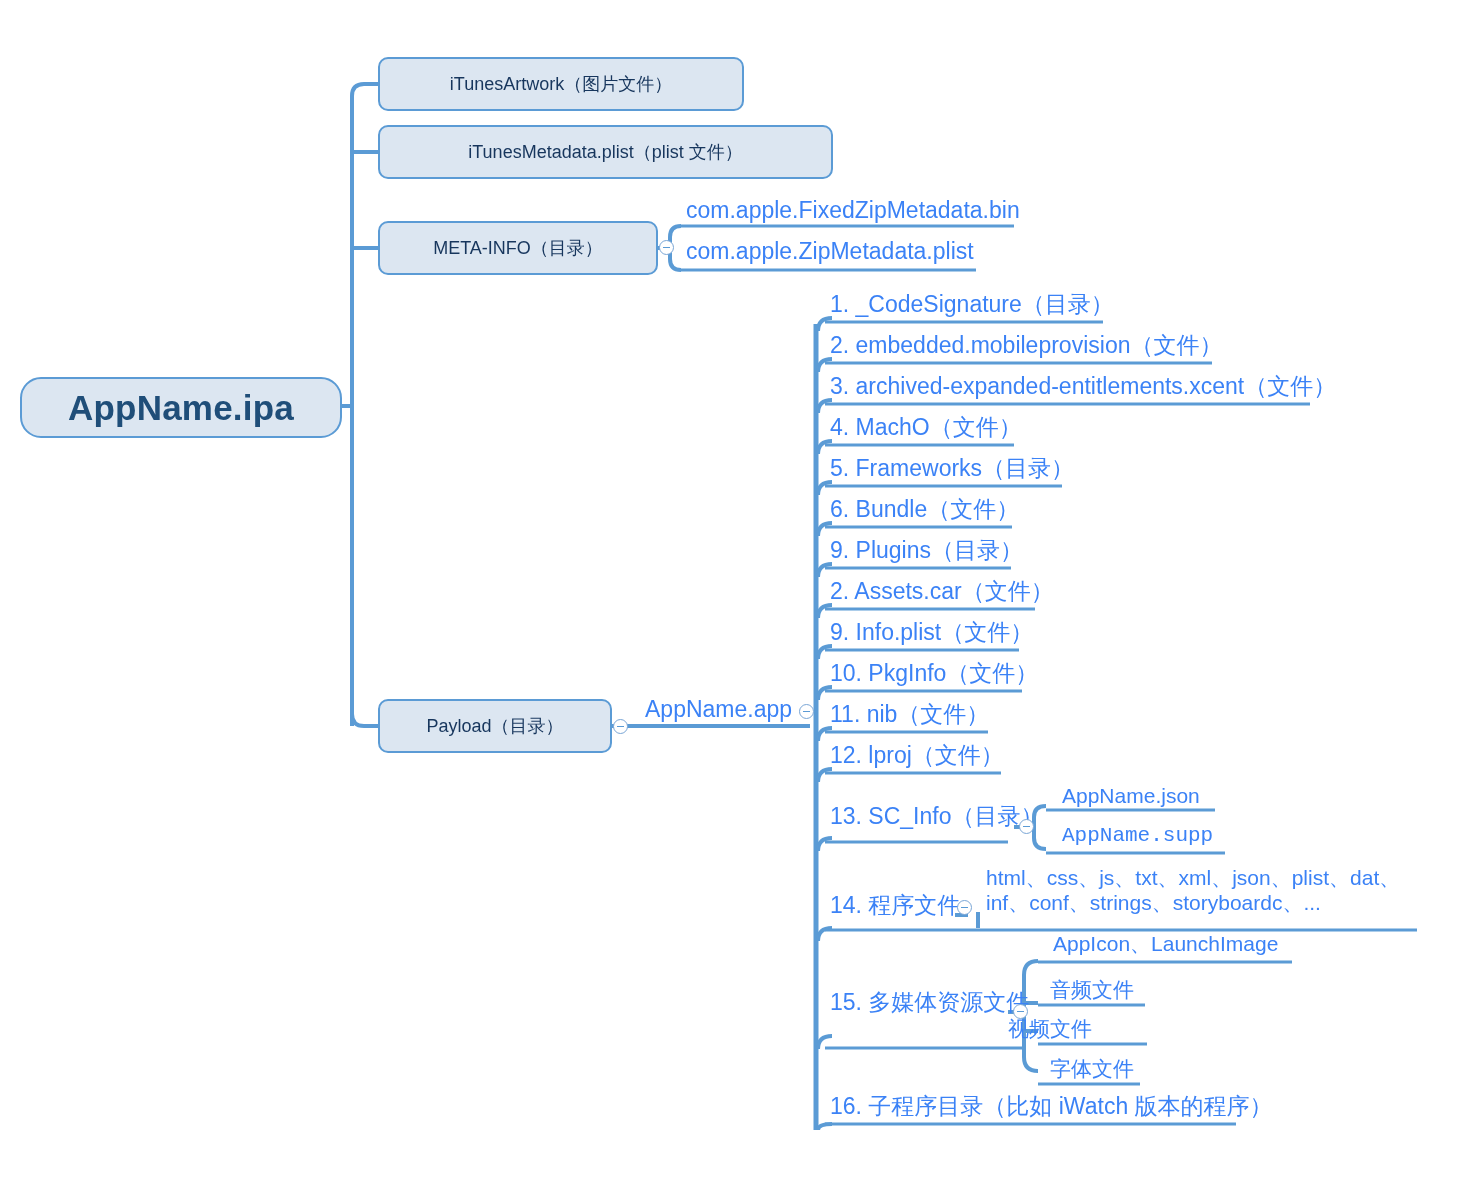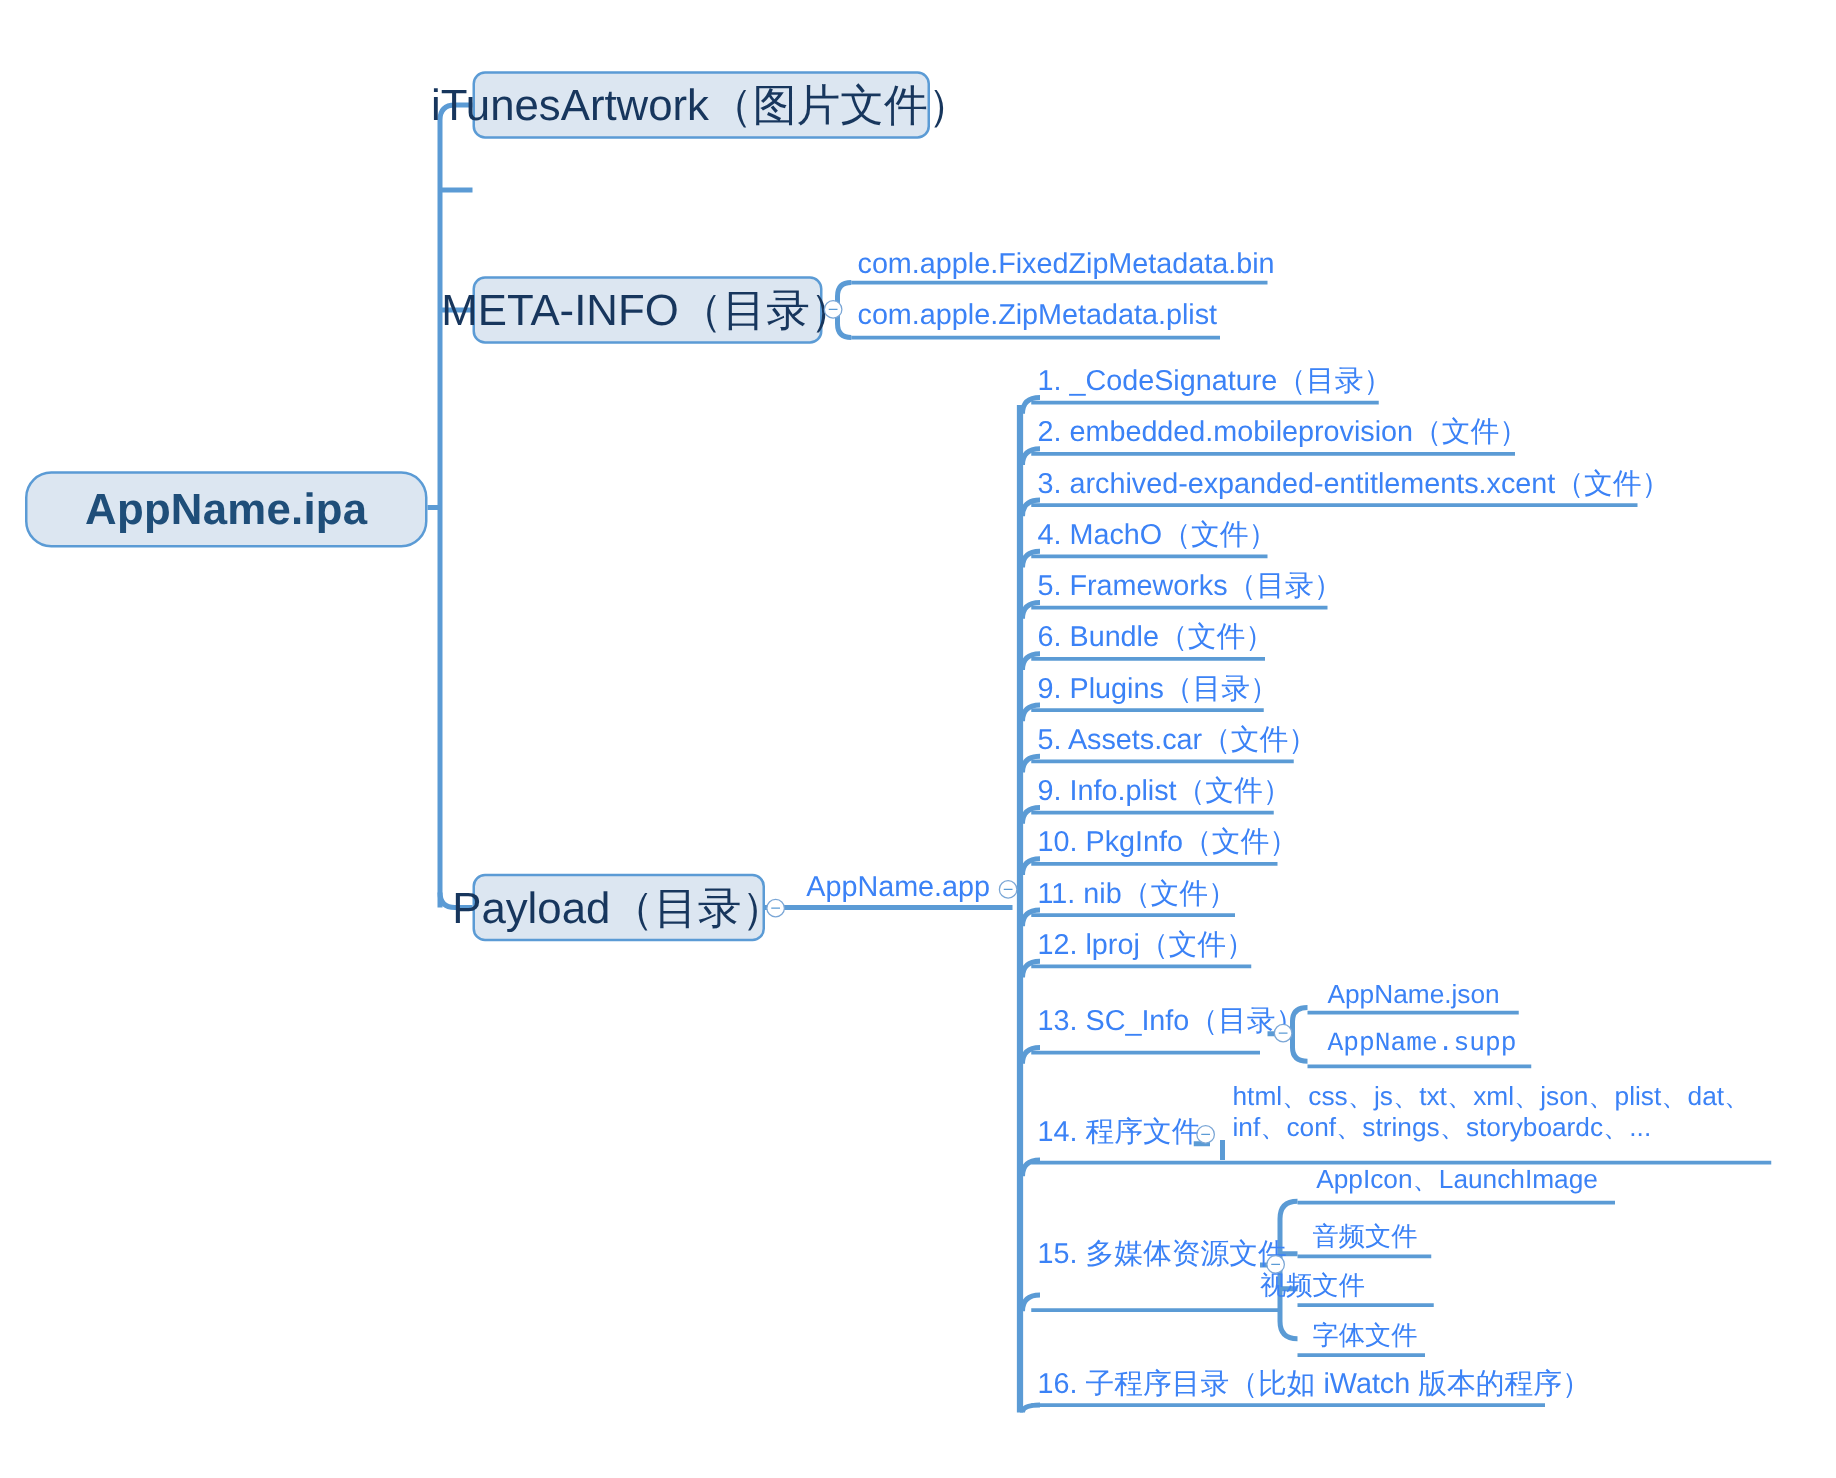--- a/index.html
+++ b/index.html
@@ -40,21 +40,21 @@
     white-space: nowrap;
   }
   .node-box.root {
     font-size: 35px;
     font-weight: bold;
     color: #1f4e79;
     letter-spacing: .2px;
     border-radius: 21px;
   }
   .node-box.branch {
-    font-size: 35px;
+    font-size: 18px;
     color: #17365d;
   }
 
   
   .leaf {
     position: absolute;
     white-space: nowrap;
     color: #3b82f6;
     line-height: 1.18;
   }
@@ -188,20 +188,23 @@
   </svg>
 
   <div class="node-box root" style="left:20px; top:377px; width:322px; height:61px;">
     <span>AppName.ipa</span>
   </div>
 
   <div class="node-box branch" style="left:378px; top:57px; width:366px; height:54px;">
     <span>iTunesArtwork（图片文件）</span>
   </div>
 
+  <div class="node-box branch" style="left:378px; top:125px; width:455px; height:54px;">
+    <span>iTunesMetadata.plist（plist 文件）</span>
+  </div>
 
   <div class="node-box branch" style="left:378px; top:221px; width:280px; height:54px;">
     <span>META-INFO（目录）</span>
   </div>
 
   <div class="node-box branch" style="left:378px; top:699px; width:234px; height:54px;">
     <span>Payload（目录）</span>
   </div>
 
   <div class="collapse-icon" style="left:659px; top:240px;"></div>
@@ -237,21 +240,21 @@
   <div class="leaf s24" style="left:830px; top:455px;">
     <span class="txt">5. Frameworks（目录）</span>
   </div>
   <div class="leaf s24" style="left:830px; top:496px;">
     <span class="txt">6. Bundle（文件）</span>
   </div>
   <div class="leaf s24" style="left:830px; top:537px;">
     <span class="txt">9. Plugins（目录）</span>
   </div>
   <div class="leaf s24" style="left:830px; top:578px;">
-    <span class="txt">5. Assets.car（文件）</span>
+    <span class="txt">2. Assets.car（文件）</span>
   </div>
   <div class="leaf s24" style="left:830px; top:619px;">
     <span class="txt">9. Info.plist（文件）</span>
   </div>
   <div class="leaf s24" style="left:830px; top:660px;">
     <span class="txt">10. PkgInfo（文件）</span>
   </div>
   <div class="leaf s24" style="left:830px; top:701px;">
     <span class="txt">11. nib（文件）</span>
   </div>

